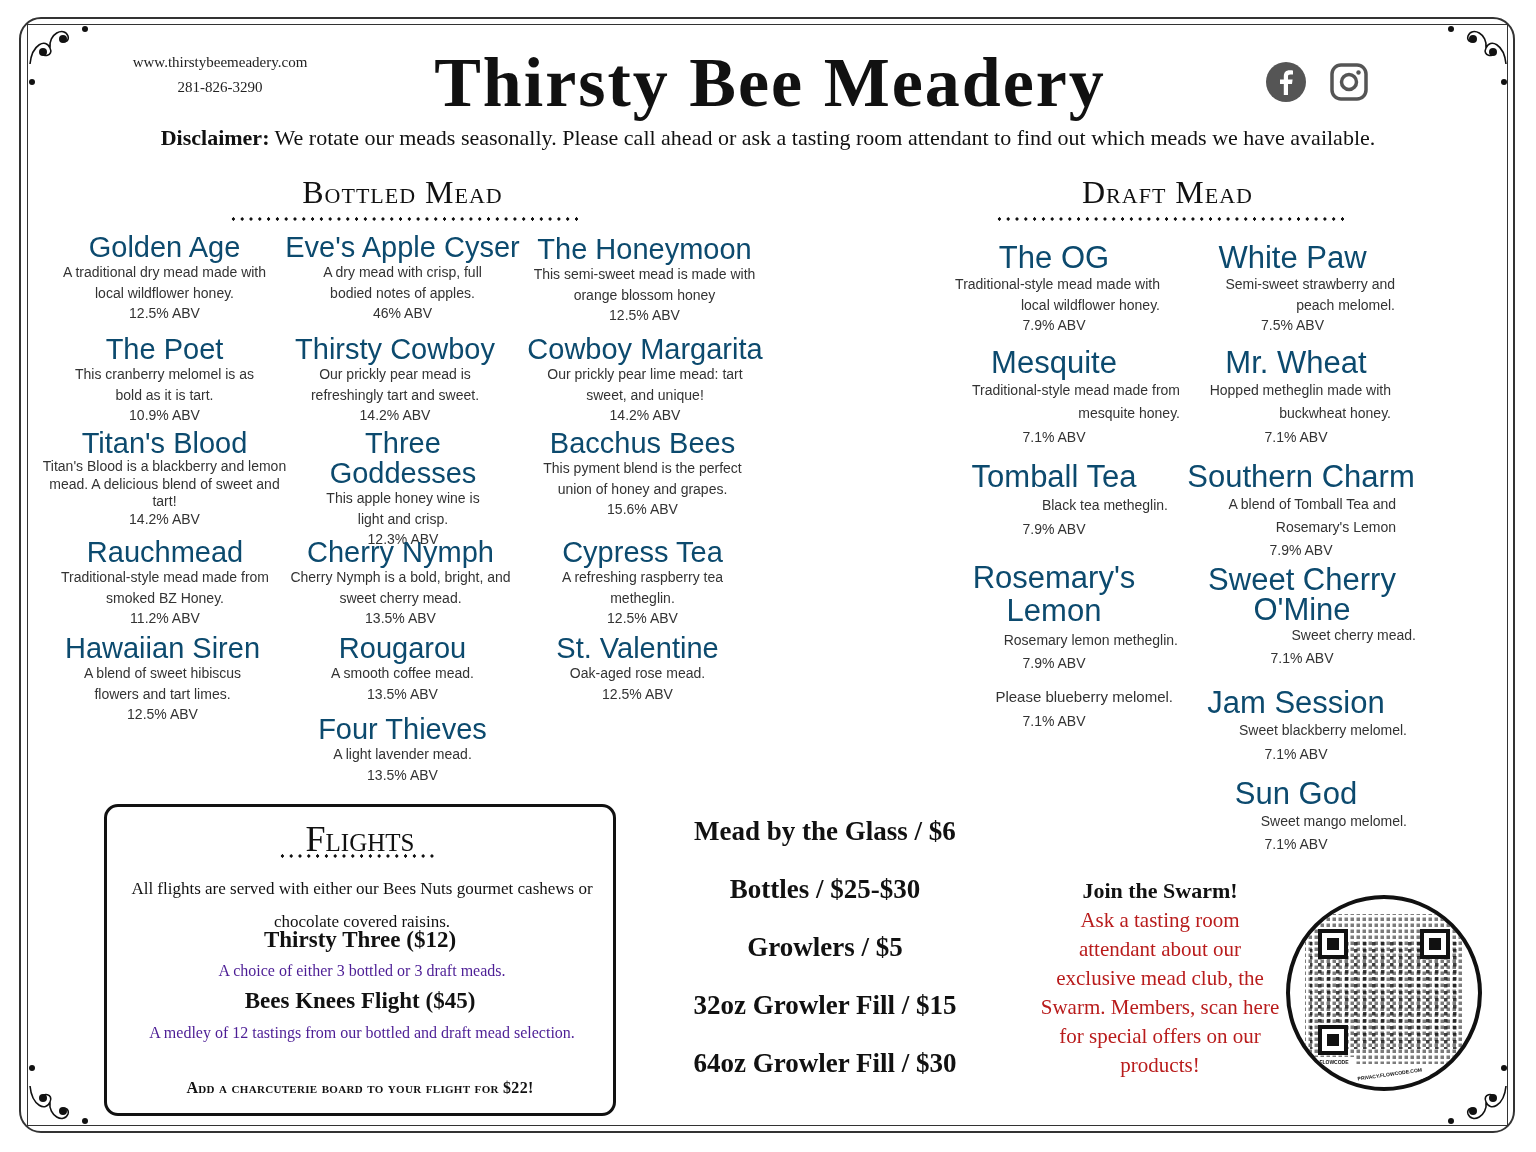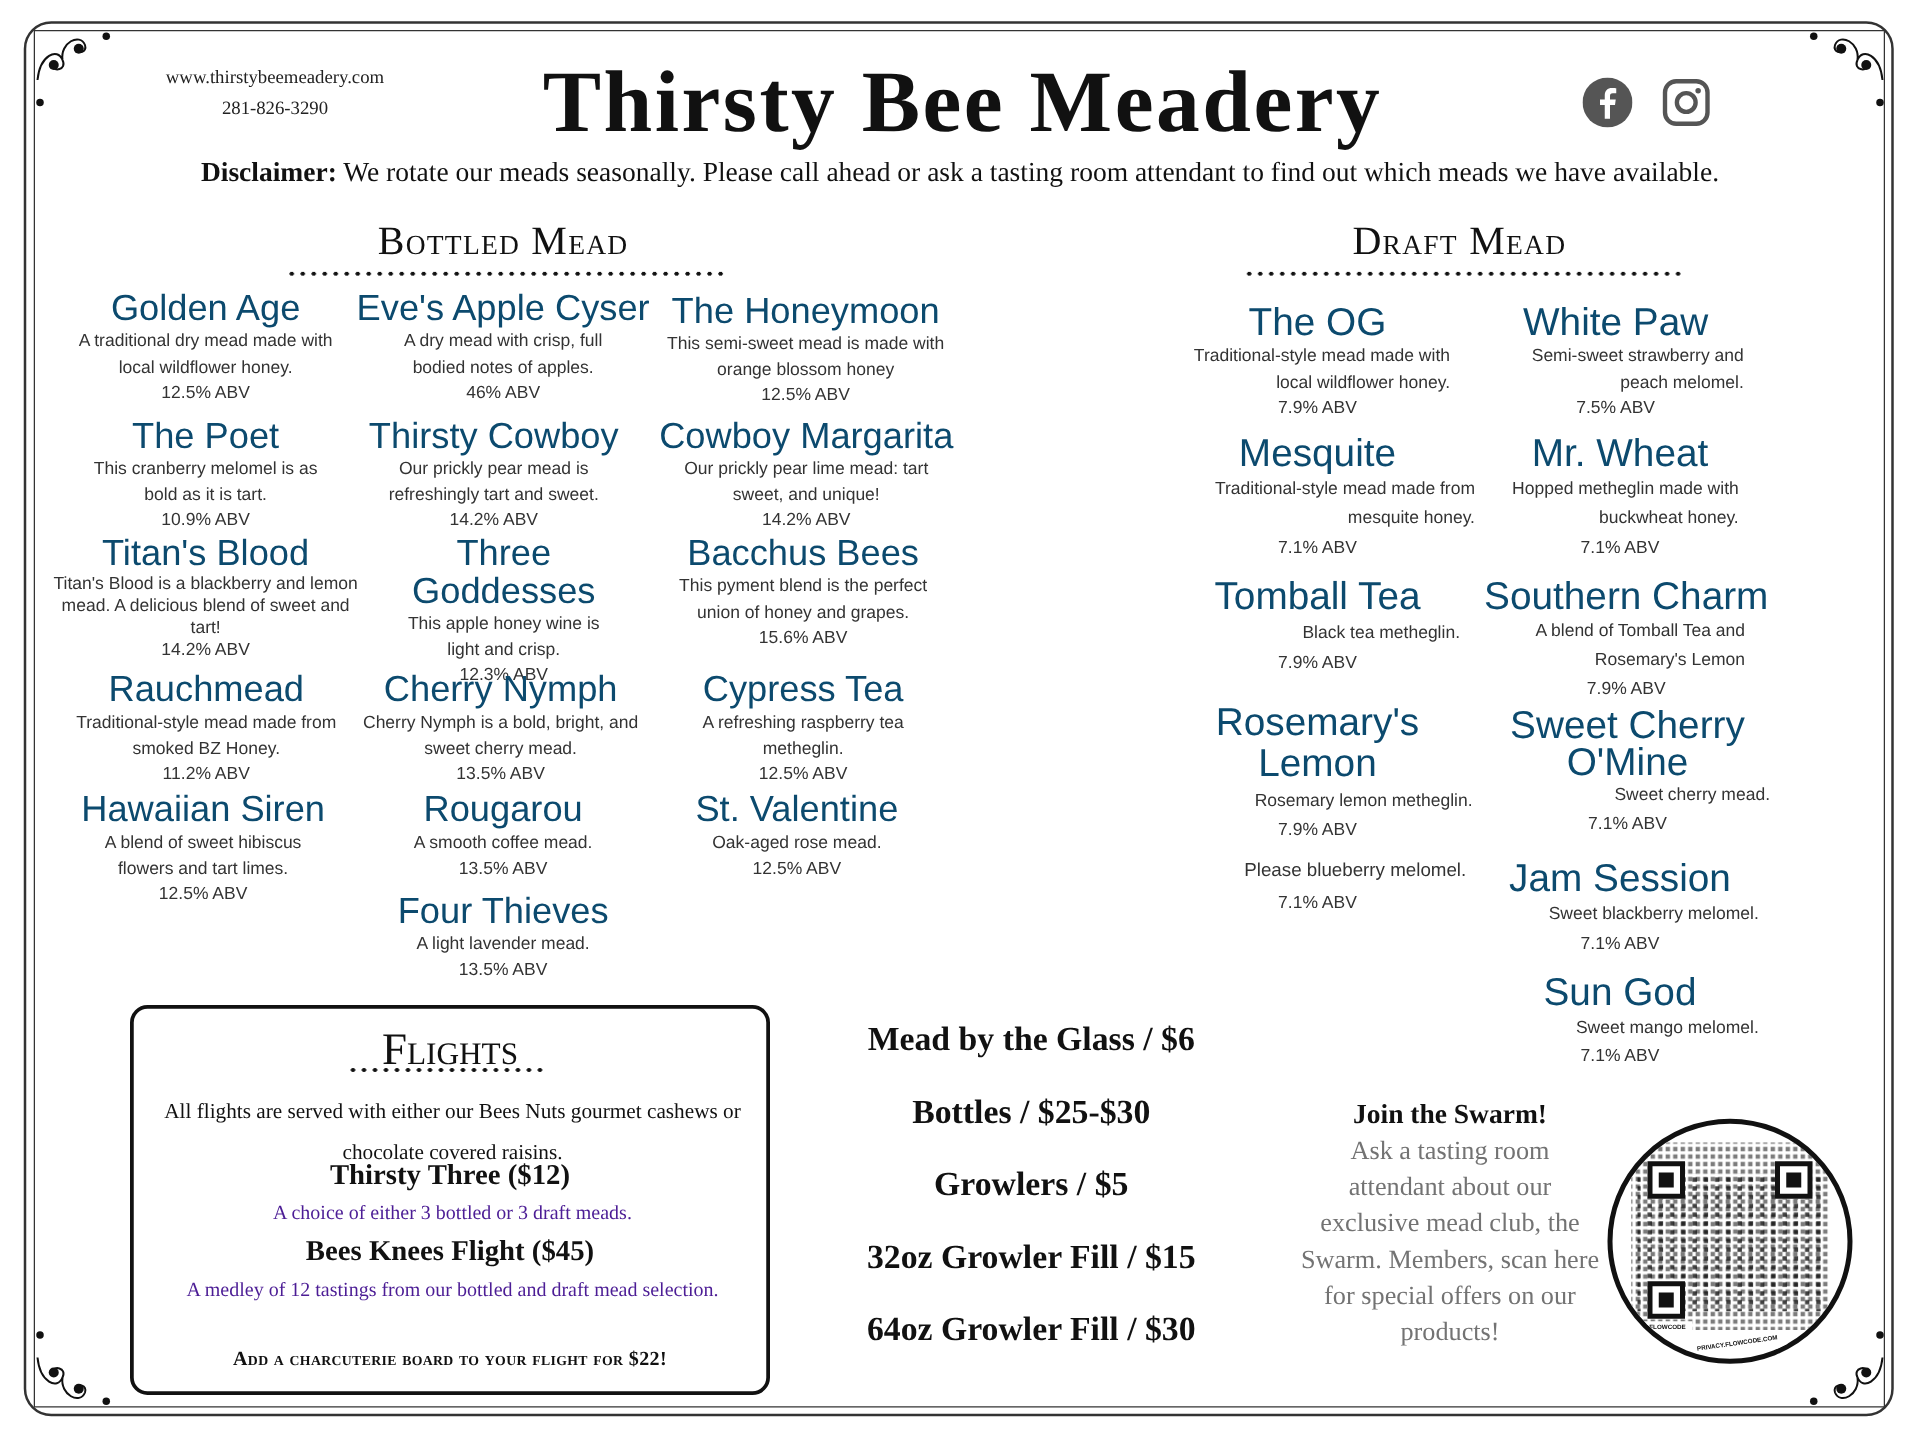--- a/index.html
+++ b/index.html
@@ -24,21 +24,21 @@
   .draft .name { font-size:31px; line-height:33px; }
   .draft .desc { line-height:22px;text-align:right; }
   .flights-box { position:absolute; left:104px; top:804px; width:512px; height:312px; border:3px solid #111; border-radius:14px; box-sizing:border-box; }
   .flights-title { position:absolute; left:0; width:100%; top:12px; font-size:36px; font-variant:small-caps; line-height:40px; }
   .flights-intro { position:absolute; left:20px; width:470px; top:65px; font-size:17px; line-height:33px; }
   .flight-name { position:absolute; left:0; width:100%; font-size:23px; font-weight:bold; line-height:30px; }
   .flight-desc { position:absolute; left:30px; width:450px; font-size:16px; line-height:26px; color:#4c1d95; }
   .charcuterie { position:absolute; left:0; width:100%; top:270px; font-size:16px; font-weight:bold; font-variant:small-caps; line-height:22px; letter-spacing:0.3px; }
   .price { position:absolute; left:650px; width:350px; font-size:27px; font-weight:bold; line-height:36px; text-align:center; }
   .swarm-title { left:1045px; width:230px; top:876px; font-size:22px; font-weight:bold; line-height:30px; }
-  .swarm-text { left:1040px; width:240px; top:906px; font-size:21px; line-height:29px; color:#737373; }
+  .swarm-text { left:1040px; width:240px; top:906px; font-size:21px; line-height:29px; color:#b91c1c; }
   .qr { position:absolute; left:1286px; top:895px; width:196px; height:196px; border-radius:50%; border:4px solid #111; box-sizing:border-box; overflow:hidden; background:#fff; }
   .social { position:absolute; width:40px; height:40px; }
 </style>
 </head>
 <body>
 
 <div class="frame-outer"></div>
 <div class="frame-inner"></div>
 
 <svg class="corner" style="left:28px;top:24px" viewBox="0 0 70 70">

